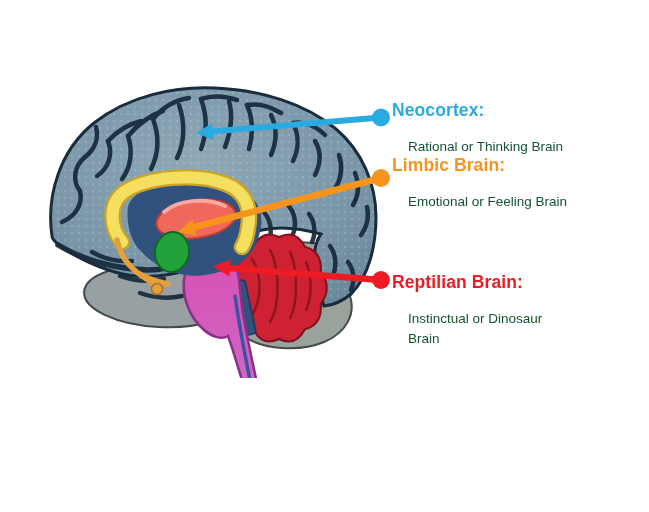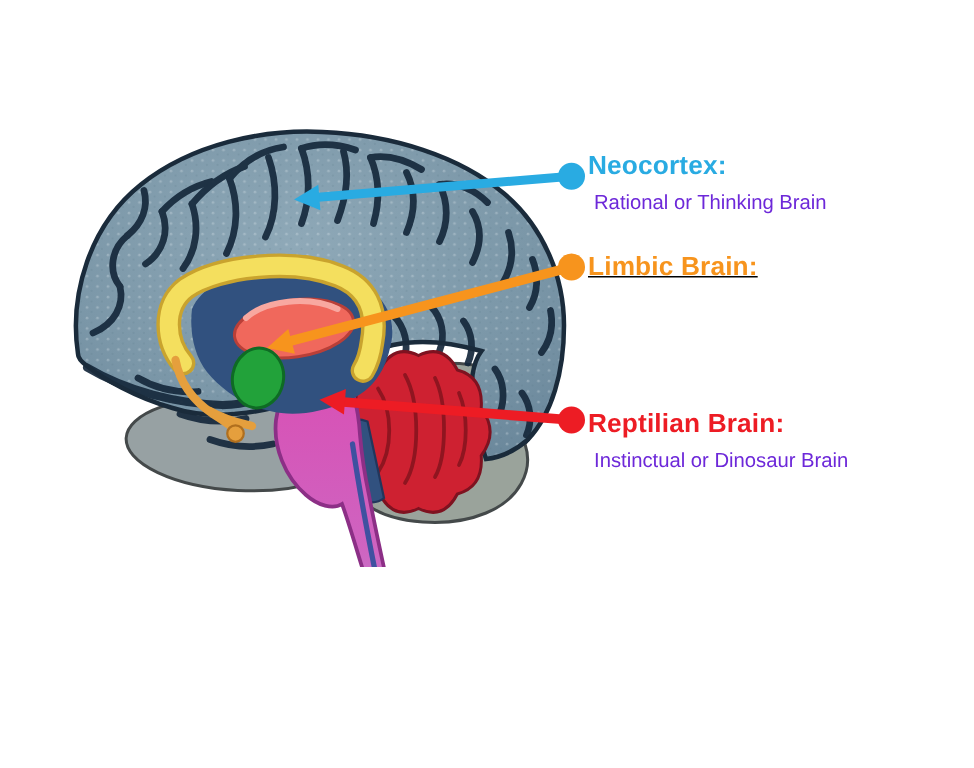--- a/index.html
+++ b/index.html
@@ -3,23 +3,23 @@
 <meta charset="utf-8">
 <style>
   html,body{margin:0;padding:0;background:#ffffff;}
   .stage{
     position:relative;width:649px;height:378px;background:#ffffff;overflow:hidden;
     font-family:"Liberation Sans",sans-serif;
   }
   .brain-svg{position:absolute;left:0;top:0;}
   .diagram-label{position:absolute;left:392px;}
   .label-title{margin:0;font-size:17.5px;line-height:22px;font-weight:700;letter-spacing:0.1px;}
-  .label-subtitle{margin:4px;font-size:13.5px;line-height:19.5px;color:#6d28d9;}
+  .label-subtitle{margin:16px;font-size:13.5px;line-height:19.5px;color:#14532d;}
   #label-neocortex{top:99px;}
-  #label-limbic{top:166px;text-decoration:underline;}
+  #label-limbic{top:154px;}
   #label-reptilian{top:271px;width:178px;}
 </style>
 </head>
 <body>
 
 <div class="stage">
 
   <svg class="brain-svg" width="649" height="512" viewBox="0 0 649 512">
     <defs>
       <radialGradient id="cortexGrad" cx="45%" cy="35%" r="80%">
@@ -132,19 +132,20 @@
       <circle cx="381" cy="280" r="9" fill="#ed1c24"></circle>
     </g>
   </svg>
 
   <div class="diagram-label" id="label-neocortex">
     <p class="label-title" style="color: rgb(41, 171, 226);">Neocortex:</p>
     <p class="label-subtitle">Rational or Thinking Brain</p>
   </div>
   <div class="diagram-label" id="label-limbic">
     <p class="label-title" style="color: rgb(247, 148, 29);">Limbic Brain:</p>
+    <p class="label-subtitle">Emotional or Feeling Brain</p>
   </div>
   <div class="diagram-label" id="label-reptilian">
     <p class="label-title" style="color: rgb(237, 28, 36);">Reptilian Brain:</p>
     <p class="label-subtitle">Instinctual or Dinosaur Brain</p>
   </div>
 
 </div>
 
 </body></html>

